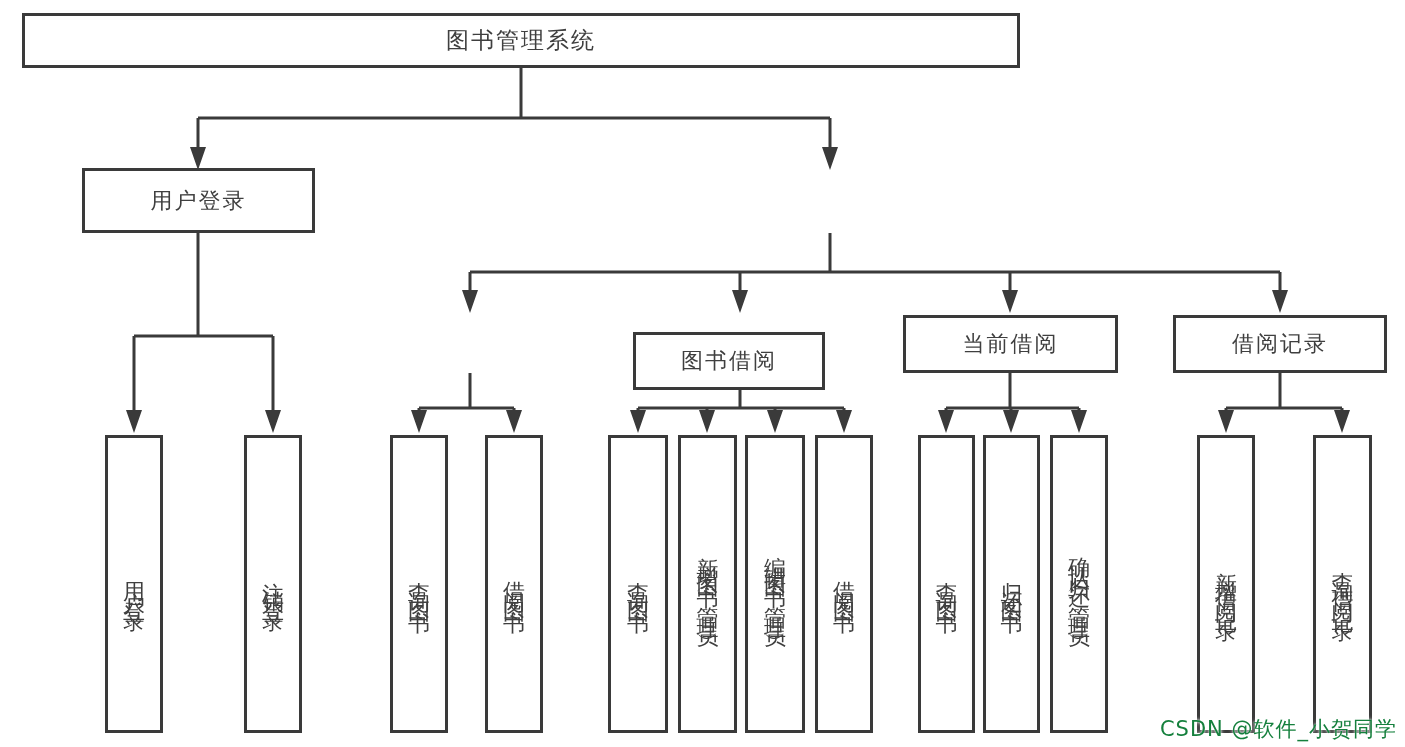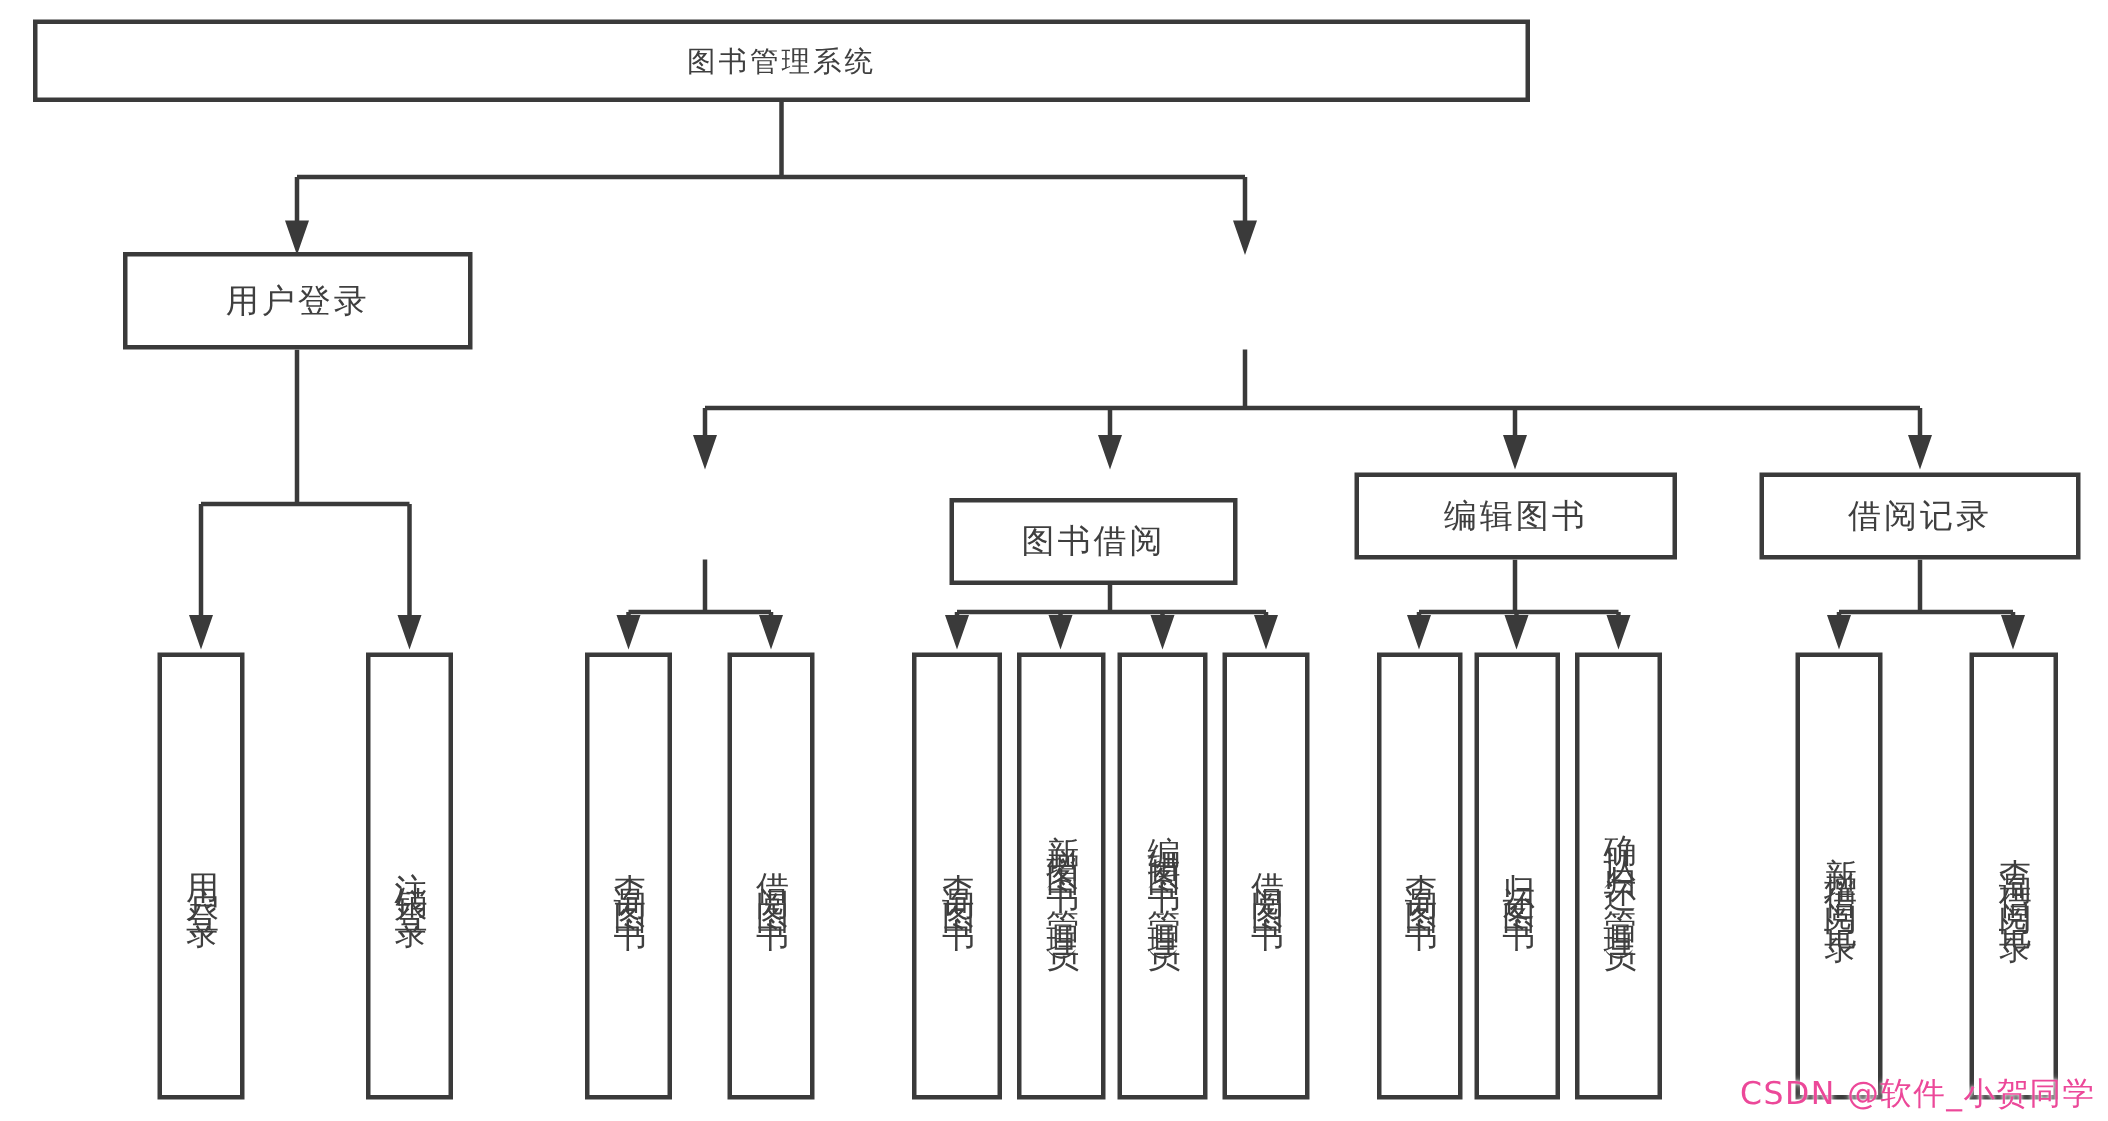--- a/index.html
+++ b/index.html
@@ -28,21 +28,21 @@
     background: #ffffff;
     display: flex;
     align-items: center;
     justify-content: center;
     font-size: 22px;
     letter-spacing: 2px;
     color: #3f3f3f;
     white-space: nowrap;
   }
   .root {
-    font-size: 19px;
+    font-size: 23px;
   }
   .vnode {
     position: absolute;
     box-sizing: border-box;
     border: 3px solid #3a3a3a;
     background: #ffffff;
     display: flex;
     align-items: center;
     justify-content: center;
     writing-mode: vertical-rl;
@@ -50,21 +50,21 @@
     font-size: 22px;
     letter-spacing: 10px;
     color: #3f3f3f;
     line-height: 1;
   }
   .watermark {
     position: absolute;
     right: 8px;
     bottom: 4px;
     font-size: 21px;
-    color: #ec4899;
+    color: #15803d;
     letter-spacing: 1px;
     text-shadow: 0 0 2px #ffffff, 0 0 4px #ffffff;
     z-index: 5;
     white-space: nowrap;
   }
 </style>
 </head>
 <body>
 
 <div id="stage">
@@ -106,21 +106,21 @@
       M1071 410 L1087 410 L1079 433 Z
       M1218 410 L1234 410 L1226 433 Z
       M1334 410 L1350 410 L1342 433 Z"></path>
   </svg>
 
   <div class="hnode root" style="left:22px;top:13px;width:998px;height:55px">图书管理系统</div>
 
   <div class="hnode" style="left:82px;top:168px;width:233px;height:65px">用户登录</div>
 
   <div class="hnode" style="left:633px;top:332px;width:192px;height:58px">图书借阅</div>
-  <div class="hnode" style="left:903px;top:315px;width:215px;height:58px">编辑图书</div>
+  <div class="hnode" style="left:903px;top:315px;width:215px;height:58px">当前借阅</div>
   <div class="hnode" style="left:1173px;top:315px;width:214px;height:58px">借阅记录</div>
 
   <div class="vnode" style="left:105px;top:435px;width:58px;height:298px">用户登录</div>
   <div class="vnode" style="left:244px;top:435px;width:58px;height:298px">注销登录</div>
 
   <div class="vnode" style="left:390px;top:435px;width:58px;height:298px">查询图书</div>
   <div class="vnode" style="left:485px;top:435px;width:58px;height:298px">借阅图书</div>
 
   <div class="vnode" style="left:608px;top:435px;width:60px;height:298px">查询图书</div>
   <div class="vnode" style="left:678px;top:435px;width:59px;height:298px">新增图书（管理员）</div>

